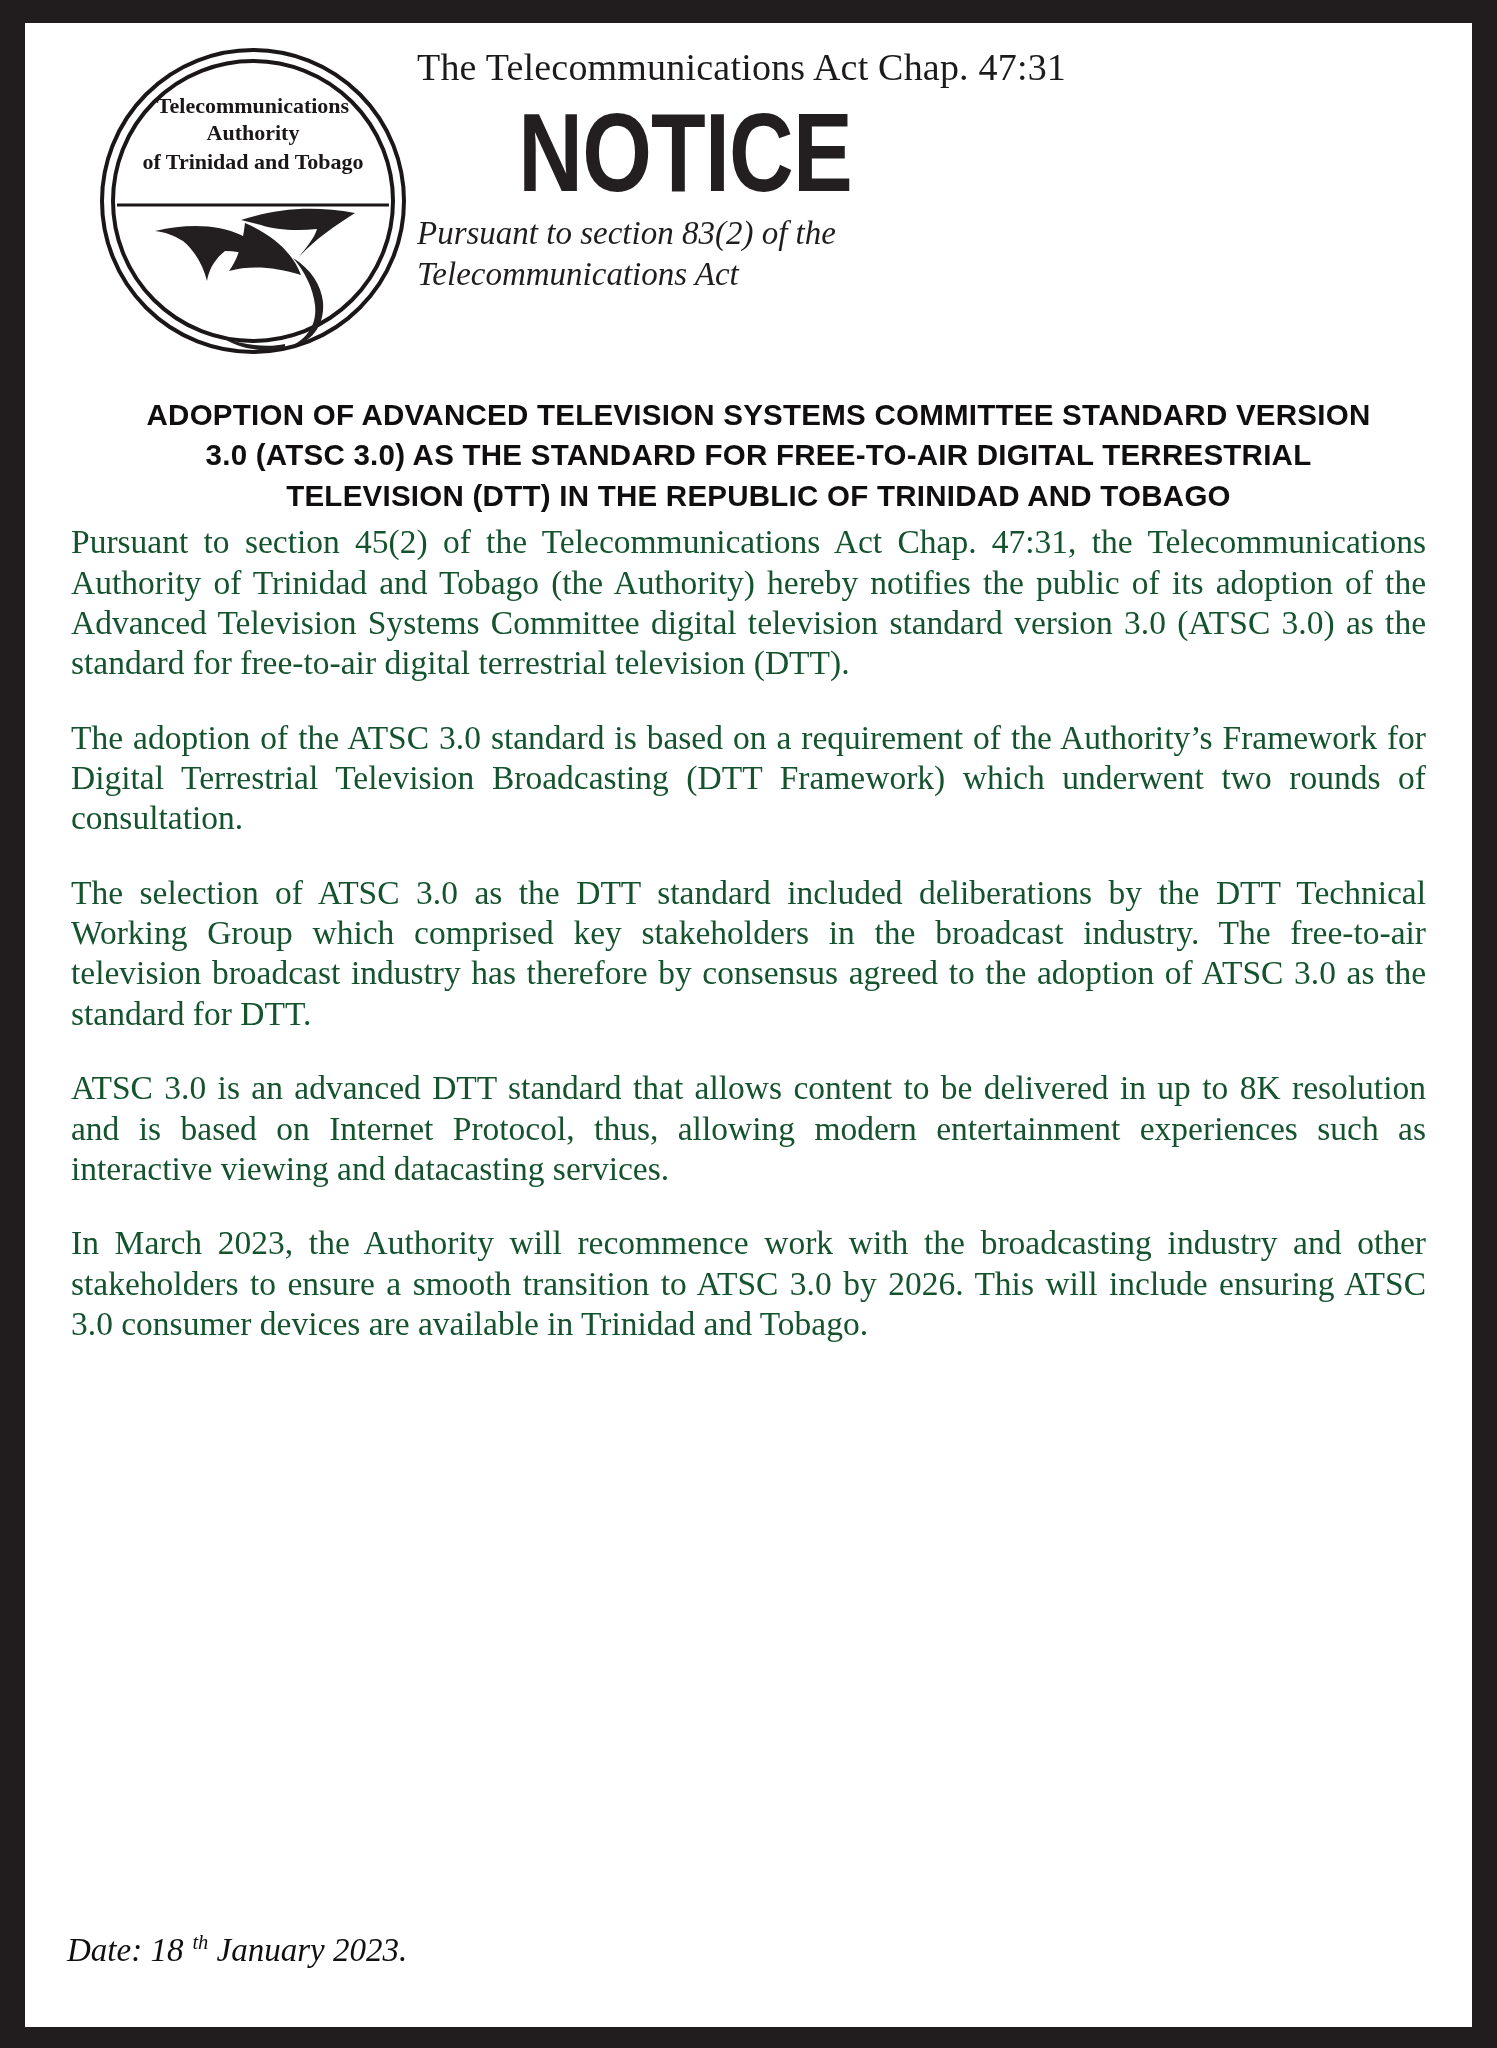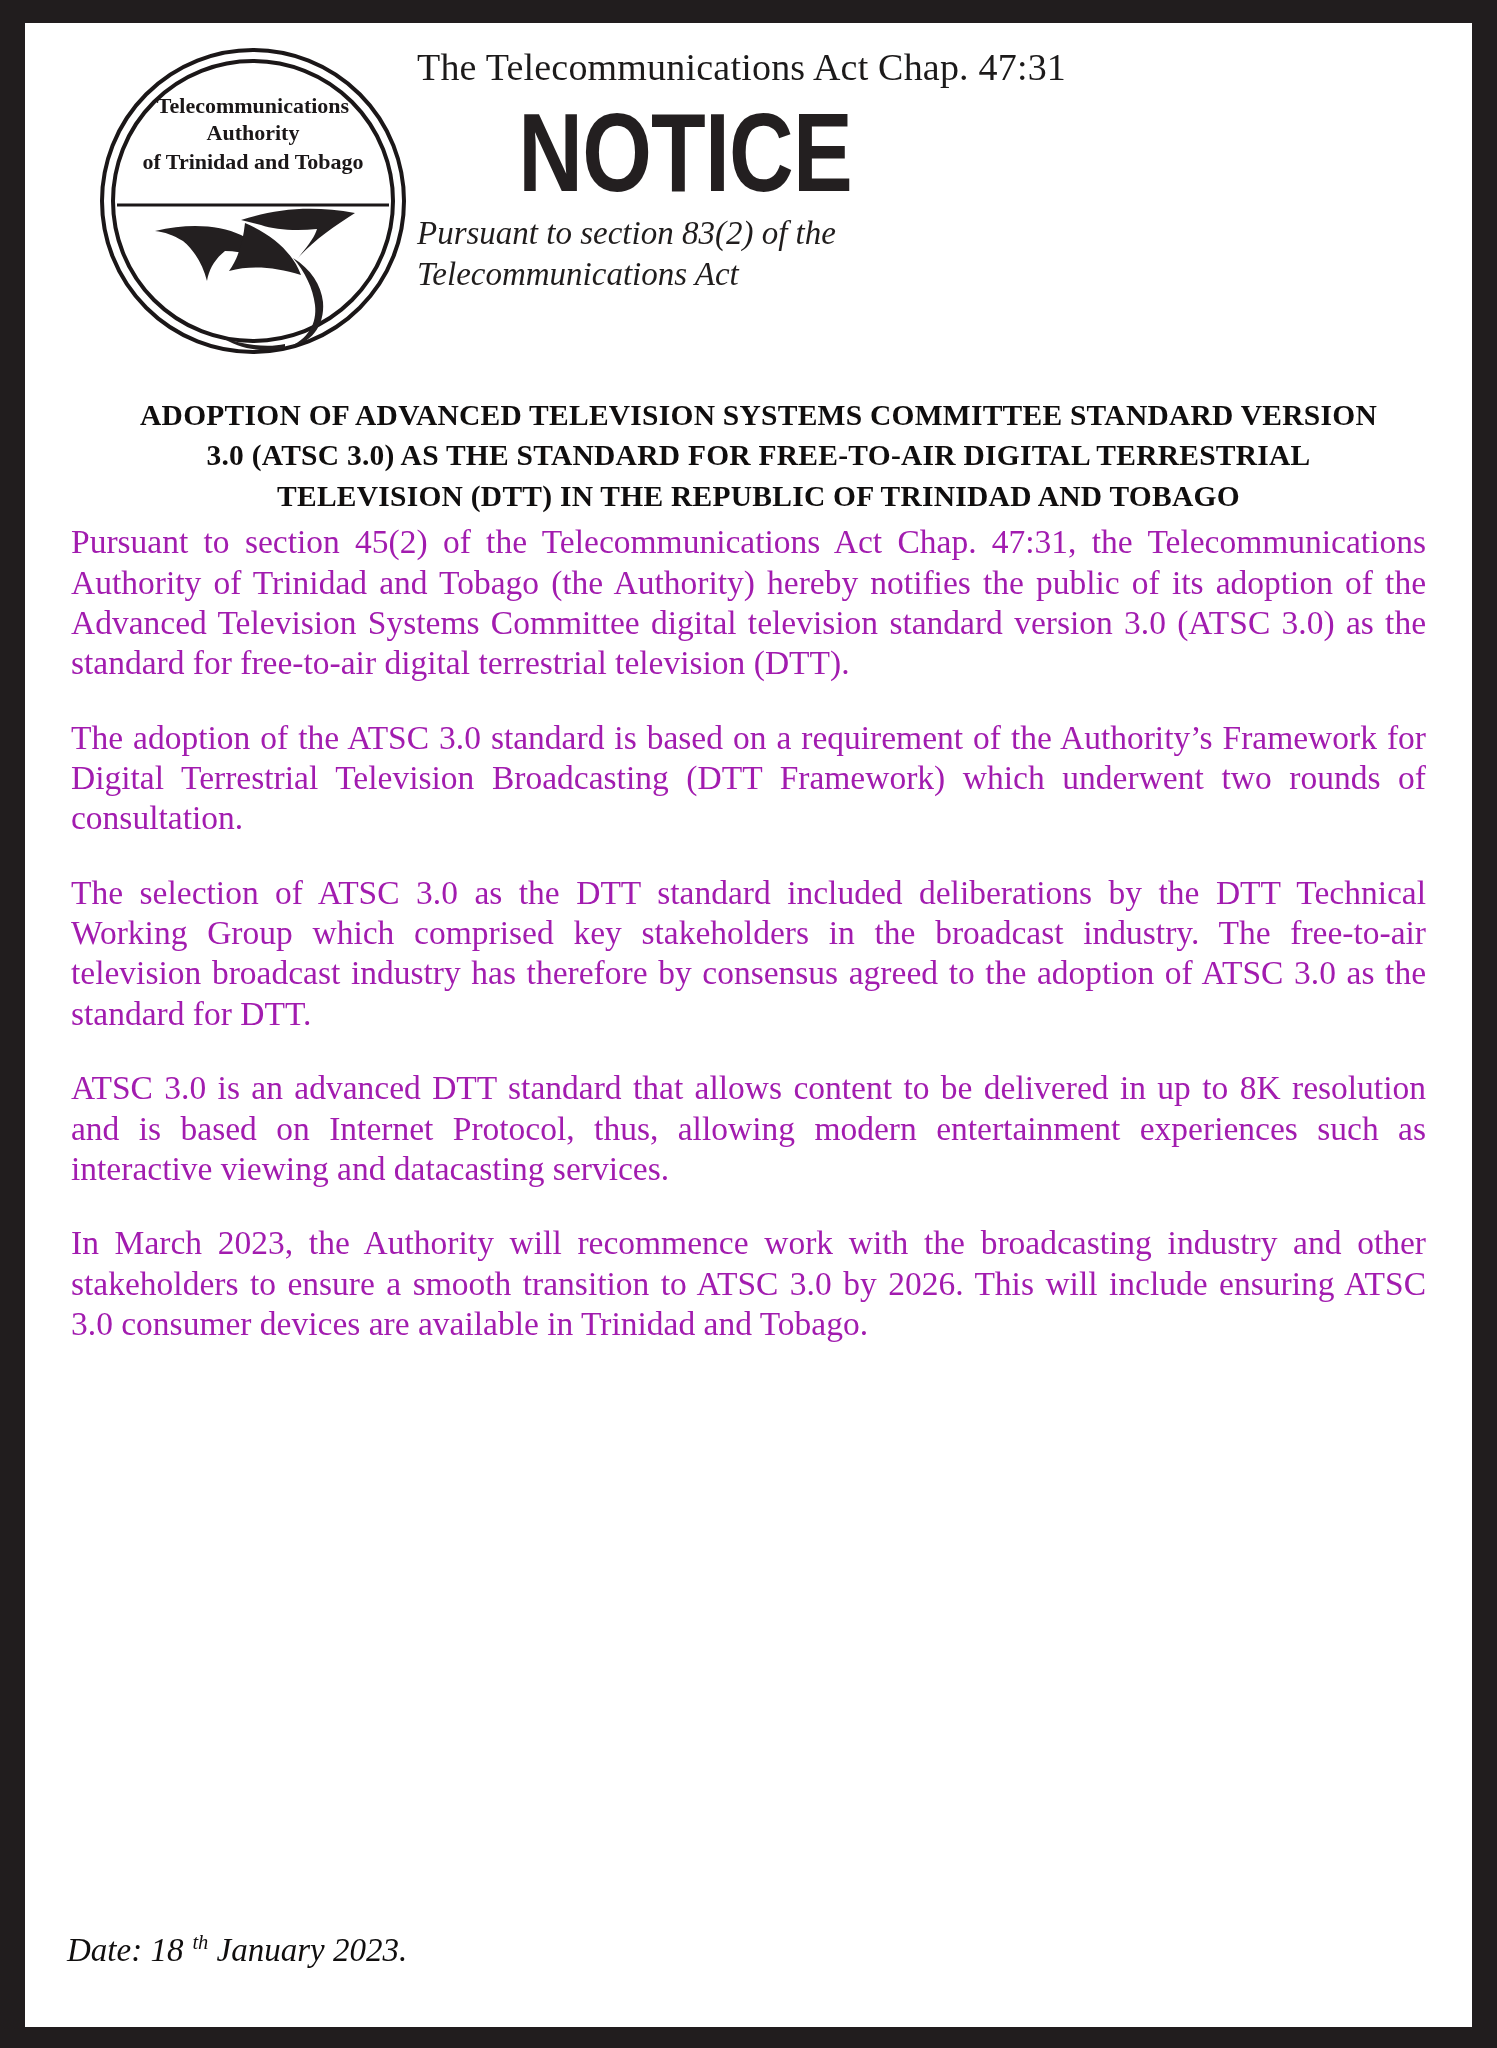--- a/index.html
+++ b/index.html
@@ -92,39 +92,39 @@
     font-style: italic;
     font-size: 33px;
     line-height: 1.24;
     color: #201d1d;
     margin-top: 2px;
   }
 
   
   .main-title {
     text-align: center;
-    font-family: Liberation Serif, serif;
+    font-family: Liberation Sans, sans-serif;
     font-weight: 700;
     font-size: 29.5px;
     line-height: 1.37;
     letter-spacing: 0.25px;
     color: #100e0e;
     margin: 24px 36px 0 56px;
   }
 
   
   .body-copy {
     margin: 0 4px;
     padding-top: 6px;
   }
   .body-copy p {
     font-family: "Liberation Serif", "DejaVu Serif", serif;
     font-size: 33.5px;
     line-height: 1.205;
-    color: #a21caf;
+    color: #14532d;
     text-align: justify;
     text-justify: inter-word;
     margin: 0 0 34px 0;
   }
   .body-copy p:last-child { margin-bottom: 0; }
 
   
   .date-line {
     position: absolute;
     left: 42px;

